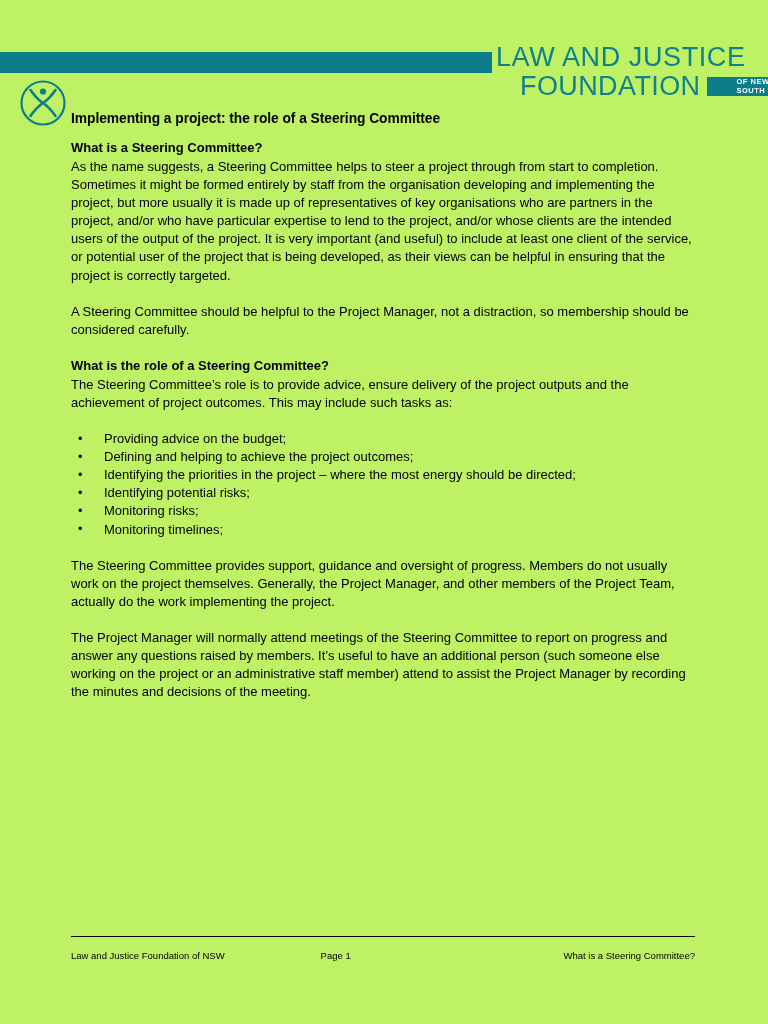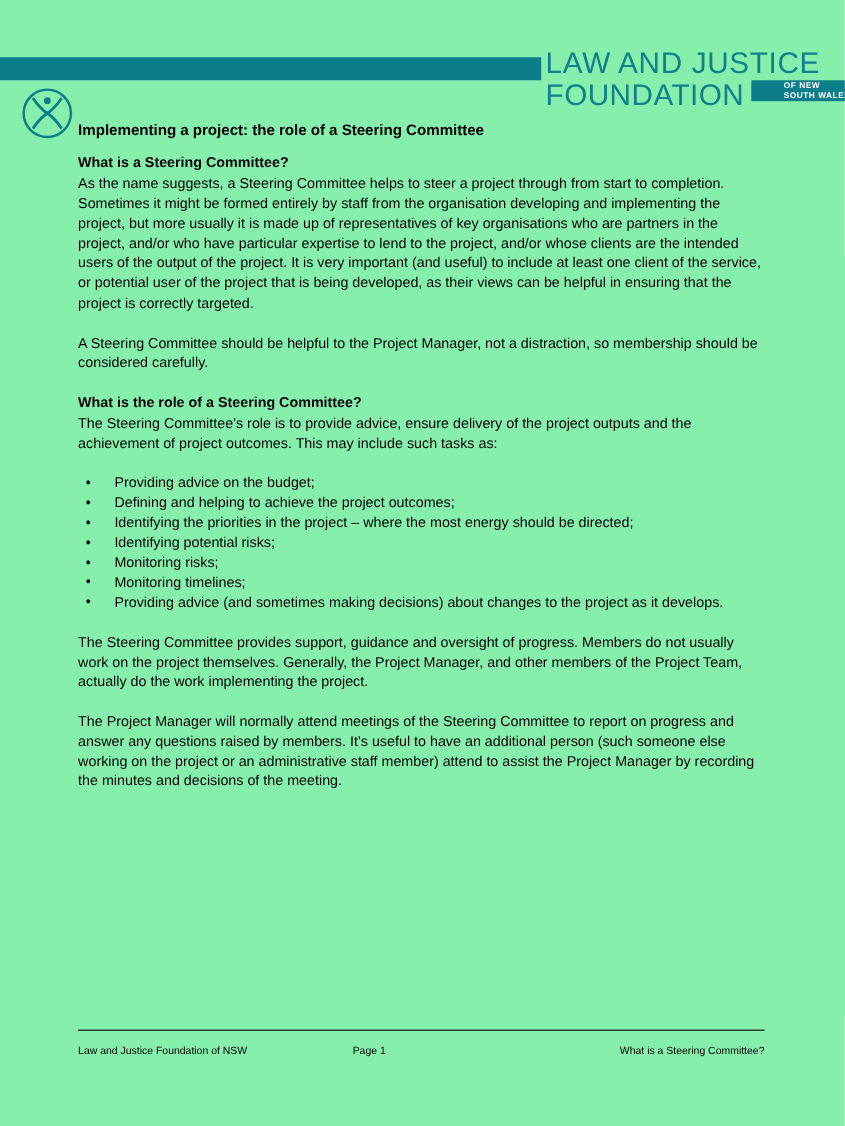--- a/index.html
+++ b/index.html
@@ -13,21 +13,21 @@
     background: #ffffff;
     font-family: "Liberation Sans", sans-serif;
     color: #000000;
     overflow: hidden;
   }
 
   .page {
     position: relative;
     width: 768px;
     height: 1024px;
-    background: #86efac;
+    background: #bef264;
   }
 
   
   .masthead {
     position: absolute;
     left: 0;
     top: 50px;
     width: 768px;
     height: 52px;
   }
@@ -61,22 +61,23 @@
     display: block;
     font-size: 27px;
     letter-spacing: 0.6px;
     color: #11808d;
     font-weight: 400;
     white-space: nowrap;
   }
 
   .brand-line2-wrap {
     display: flex;
-    align-items: flex-start;
+    align-items: center;
     margin-top: 2px;
+    margin-left: 24px;
   }
 
   .brand-line2 {
     font-size: 27px;
     letter-spacing: 0.4px;
     color: #11808d;
     font-weight: 400;
     white-space: nowrap;
   }
 
@@ -235,21 +236,20 @@
 
     <p class="body-text">The Steering Committee’s role is to provide advice, ensure delivery of the project outputs and the achievement of project outcomes. This may include such tasks as:</p>
 
     <ul class="task-list">
       <li>Providing advice on the budget;</li>
       <li>Defining and helping to achieve the project outcomes;</li>
       <li>Identifying the priorities in the project – where the most energy should be directed;</li>
       <li>Identifying potential risks;</li>
       <li>Monitoring risks;</li>
       <li>Monitoring timelines;</li>
-      <li>Providing advice (and sometimes making decisions) about changes to the project as it develops.</li>
     </ul>
 
     <p class="body-text">The Steering Committee provides support, guidance and oversight of progress. Members do not usually work on the project themselves. Generally, the Project Manager, and other members of the Project Team, actually do the work implementing the project.</p>
 
     <p class="body-text">The Project Manager will normally attend meetings of the Steering Committee to report on progress and answer any questions raised by members. It’s useful to have an additional person (such someone else working on the project or an administrative staff member) attend to assist the Project Manager by recording the minutes and decisions of the meeting.</p>
 
   </div>
 
   <div class="footer">
     <div class="footer-rule"></div>

